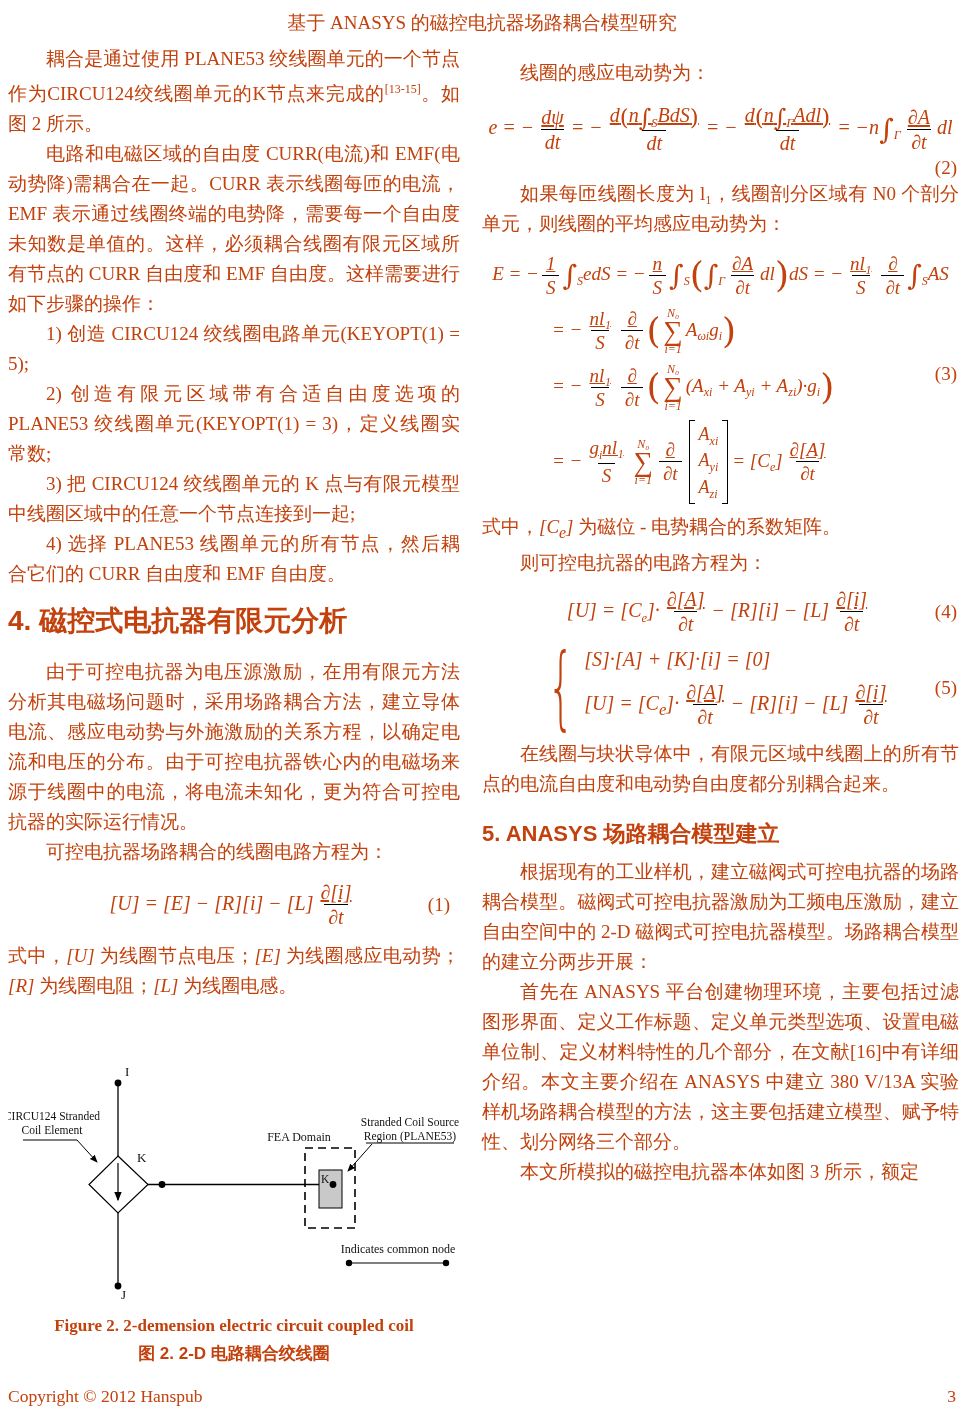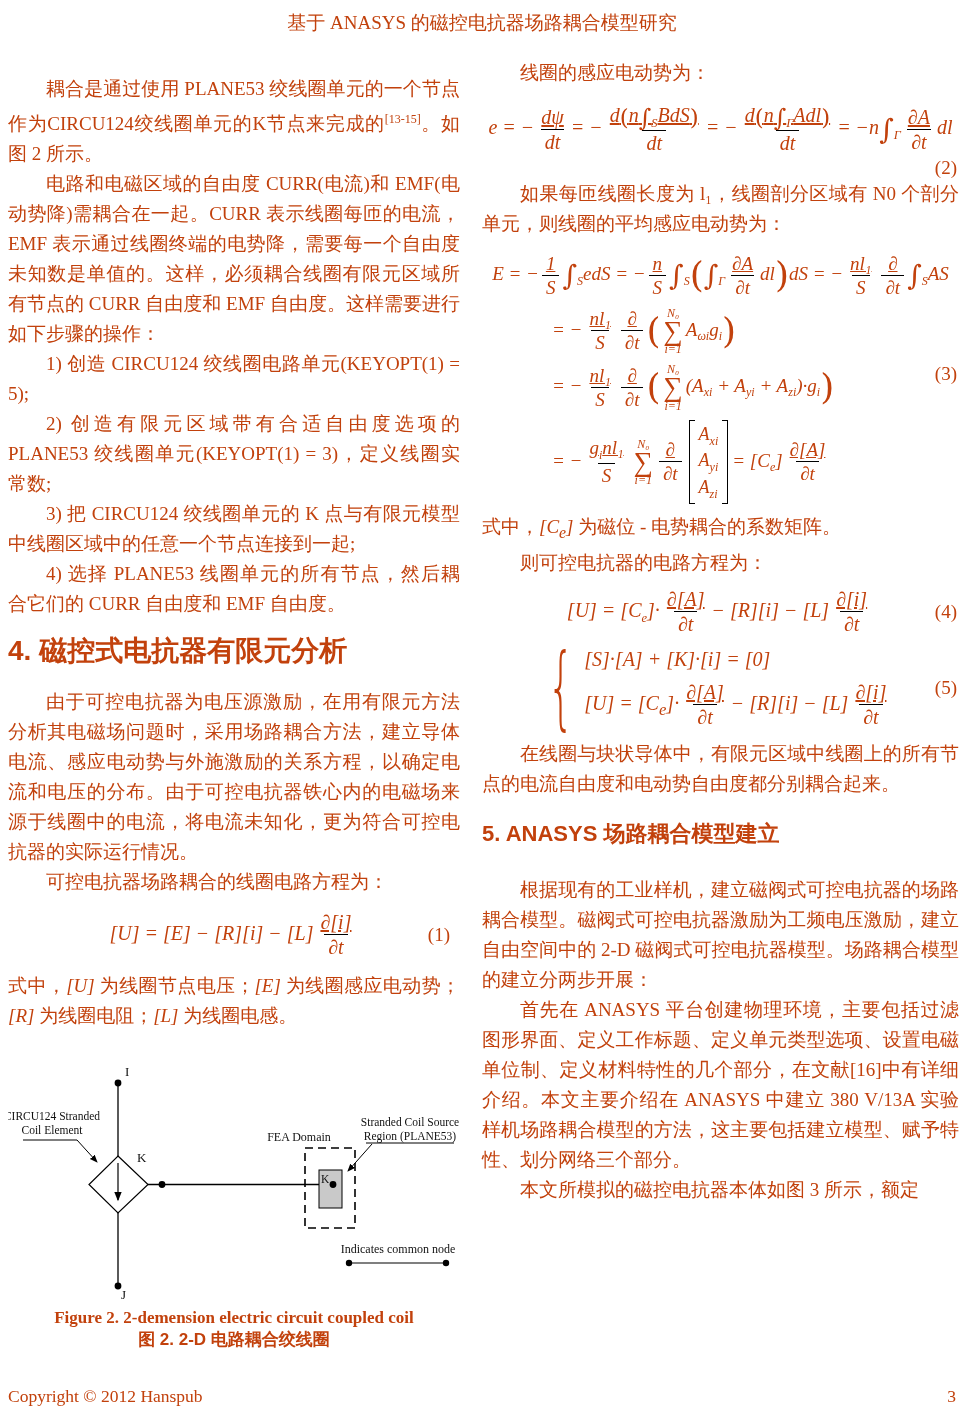--- a/index.html
+++ b/index.html
@@ -1,27 +1,27 @@
 <!DOCTYPE html>
 <html><head>
 <meta charset="utf-8">
 <style>
   html,body{margin:0;padding:0;background:#fff;}
   .page{position:relative;width:964px;height:1414px;background:#fff;color:#c2410c;
         font-family:"Liberation Serif","DejaVu Sans",serif;overflow:hidden;}
   .header{position:absolute;top:10px;left:0;width:100%;text-align:center;font-size:19px;}
-  .leftcol{position:absolute;left:8px;top:74px;width:452px;}
+  .leftcol{position:absolute;left:8px;top:44px;width:452px;}
   .rightcol{position:absolute;left:482px;top:58px;width:477px;}
   p.body{margin:0;font-size:19px;line-height:30px;text-align:justify;}
   .ind{text-indent:2em;}
   sup{font-size:12px;}
   .mi{font-family:"Liberation Serif","DejaVu Serif",serif;font-style:italic;}
   .h4head{font-size:28px;font-weight:bold;margin:16px 0 20px;line-height:32px;
         font-family:"Liberation Sans","DejaVu Sans",sans-serif;}
-  .h5head{font-size:22px;font-weight:bold;margin:18px 0 24px;line-height:34px;
+  .h5head{font-size:22px;font-weight:bold;margin:18px 0 6px;line-height:34px;
         font-family:"Liberation Sans","DejaVu Sans",sans-serif;}
   
   .eq{position:relative;text-align:center;font-family:"Liberation Serif","DejaVu Serif",serif;
       font-style:italic;font-size:20px;line-height:1.15;}
   .eq sub{font-size:12.5px;}
   .fr{display:inline-flex;flex-direction:column;align-items:center;vertical-align:middle;margin:0 3px;}
   .fr .n{padding:0 4px;display:block;white-space:nowrap;text-decoration:underline;}
   .fr .d{border-top:1.4px solid #000;padding:1px 4px 0;display:block;white-space:nowrap;}
   .int{font-style:normal;font-size:28px;vertical-align:-0.18em;line-height:1;font-family:"DejaVu Serif",serif;}
   .int.small{font-size:24px;}
@@ -44,21 +44,21 @@
   .eqline.shift{text-align:left;padding-left:70px;}
   .eqline sub{font-size:12px;}
   .eq5flex{position:relative;display:flex;justify-content:center;align-items:center;
            font-family:"Liberation Serif","DejaVu Serif",serif;font-style:italic;font-size:20px;}
   .brace{display:inline-block;font-style:normal;font-family:"DejaVu Sans",sans-serif;font-weight:200;
          font-size:42px;transform:scaleY(2.15);transform-origin:center;line-height:1;margin-right:10px;}
   .cases{display:inline-flex;flex-direction:column;gap:10px;align-items:flex-start;}
   .crow{white-space:nowrap;}
   
   .figure-block{position:absolute;left:8px;top:1050px;width:452px;}
-  .figcap{margin:0;text-align:center;font-weight:bold;font-size:17px;line-height:20px;}
+  .figcap{margin:8px;text-align:center;font-weight:bold;font-size:17px;line-height:20px;}
   .figcap.zh{font-family:"Liberation Sans","DejaVu Sans",sans-serif;margin-top:2px;}
   .figsvg text{font-family:"Liberation Serif","DejaVu Serif",serif;fill:#111;}
   
   .footer{position:absolute;left:8px;right:8px;top:1386px;display:flex;
           justify-content:space-between;font-size:17.5px;}
   .mt12{margin-top:12px;} .mt6{margin-top:6px;} .mt4{margin-top:4px;} .mt5{margin-top:5px;}
   .mt3{margin-top:3px;} .mt8{margin-top:8px;} .mt14{margin-top:14px;} .mt20{margin-top:20px;} .mt15{margin-top:15px;}
   .eq1m{margin:14px 8px 12px;}
   .eq2m{margin-top:16px;}
   .eq4m{margin:10px 0 8px;}

